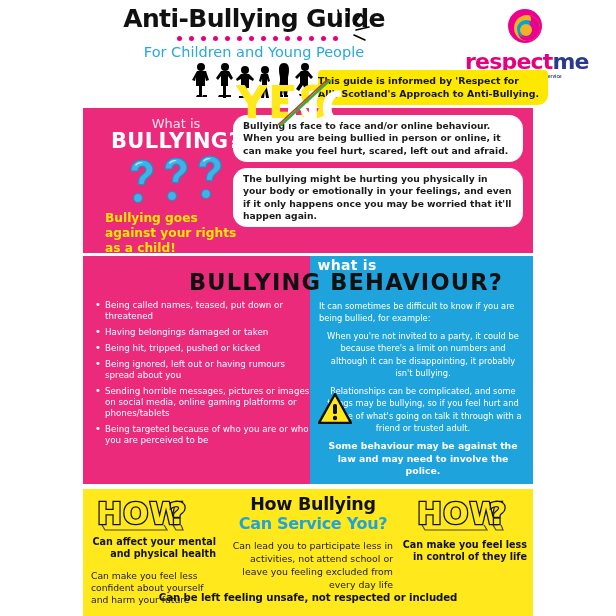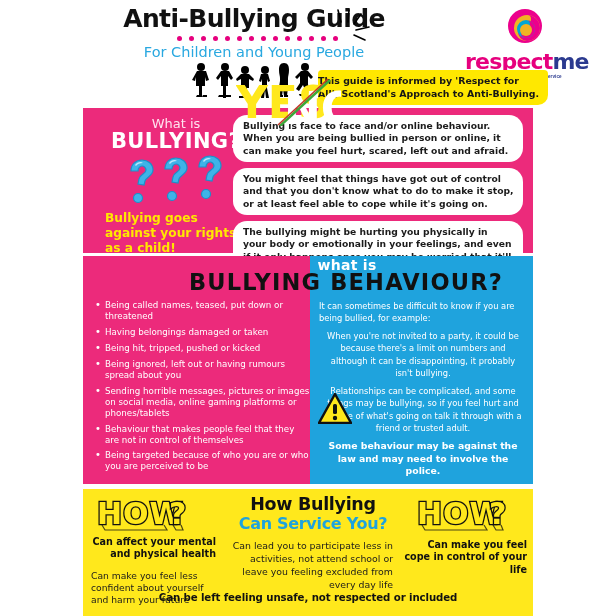--- a/index.html
+++ b/index.html
@@ -275,41 +275,39 @@
           <path d="M14 10c2-3 6-4 8-2-3 0-6 1-7 3z"></path>
           <path d="M48 8c2-3 6-4 8-2-3 0-6 1-7 3z"></path>
           <path d="M82 6c2-3 6-4 8-2-3 0-6 1-7 3z"></path>
         </g>
       </svg>
       <div class="b-rights">Bullying goes against your rights as a child!</div>
     </div>
 
     <div class="b-right">
       <div class="wbox">Bullying is face to face and/or online behaviour. When you are being bullied in person or online, it can make you feel hurt, scared, left out and afraid.</div>
-      <div class="wbox">You might feel that things have got out of control and that you don't know what to do to make it stop, or at least feel able to cope while it's going on.</div>
       <div class="wbox">The bullying might be hurting you physically in your body or emotionally in your feelings, and even if it only happens once you may be worried that it'll happen again.</div>
     </div>
   </div>
 
   <div class="sec-behaviour">
     <div class="beh-pink"></div>
     <div class="beh-blue"></div>
 
     <div class="beh-head">
       <div class="beh-what">what is</div>
       <div class="beh-title">BULLYING BEHAVIOUR?</div>
     </div>
 
     <ul class="beh-list">
       <li>Being called names, teased, put down or threatened</li>
       <li>Having belongings damaged or taken</li>
       <li>Being hit, tripped, pushed or kicked</li>
       <li>Being ignored, left out or having rumours spread about you</li>
       <li>Sending horrible messages, pictures or images on social media, online gaming platforms or phones/tablets</li>
-      <li>Behaviour that makes people feel that they are not in control of themselves</li>
       <li>Being targeted because of who you are or who you are perceived to be</li>
     </ul>
 
     <div class="beh-blue-text">
       <div class="bb-intro">It can sometimes be difficult to know if you are being bullied, for example:</div>
       <div class="bb-para">When you're not invited to a party, it could be because there's a limit on numbers and although it can be disappointing, it probably isn't bullying.</div>
       <div class="bb-para">Relationships can be complicated, and some things may be bullying, so if you feel hurt and unsure of what's going on talk it through with a friend or trusted adult.</div>
       <div class="bb-bold">Some behaviour may be against the law and may need to involve the police.</div>
       <div class="bb-bold2">If you feel that you are in danger speak to a trusted adult and they will involve all the right people to help you feel safe.</div>
     </div>
@@ -358,19 +356,19 @@
     <div class="aff-col-l">
       <div class="aff-bold">Can affect your mental and physical health</div>
       <div class="aff-reg" style="margin-top:9px">Can make you feel less confident about yourself and harm your future</div>
     </div>
 
     <div class="aff-col-c">
       <div class="aff-center">Can lead you to participate less in activities, not attend school or leave you feeling excluded from every day life</div>
     </div>
 
     <div class="aff-col-r">
-      <div class="aff-bold-r">Can make you feel cope in control of your life</div>
+      <div class="aff-bold-r">Can make you feel less in control of they life</div>
     </div>
 
     <div class="aff-footer">Can be left feeling unsafe, not respected or included</div>
   </div>
 
 </div>
 
 </body></html>

